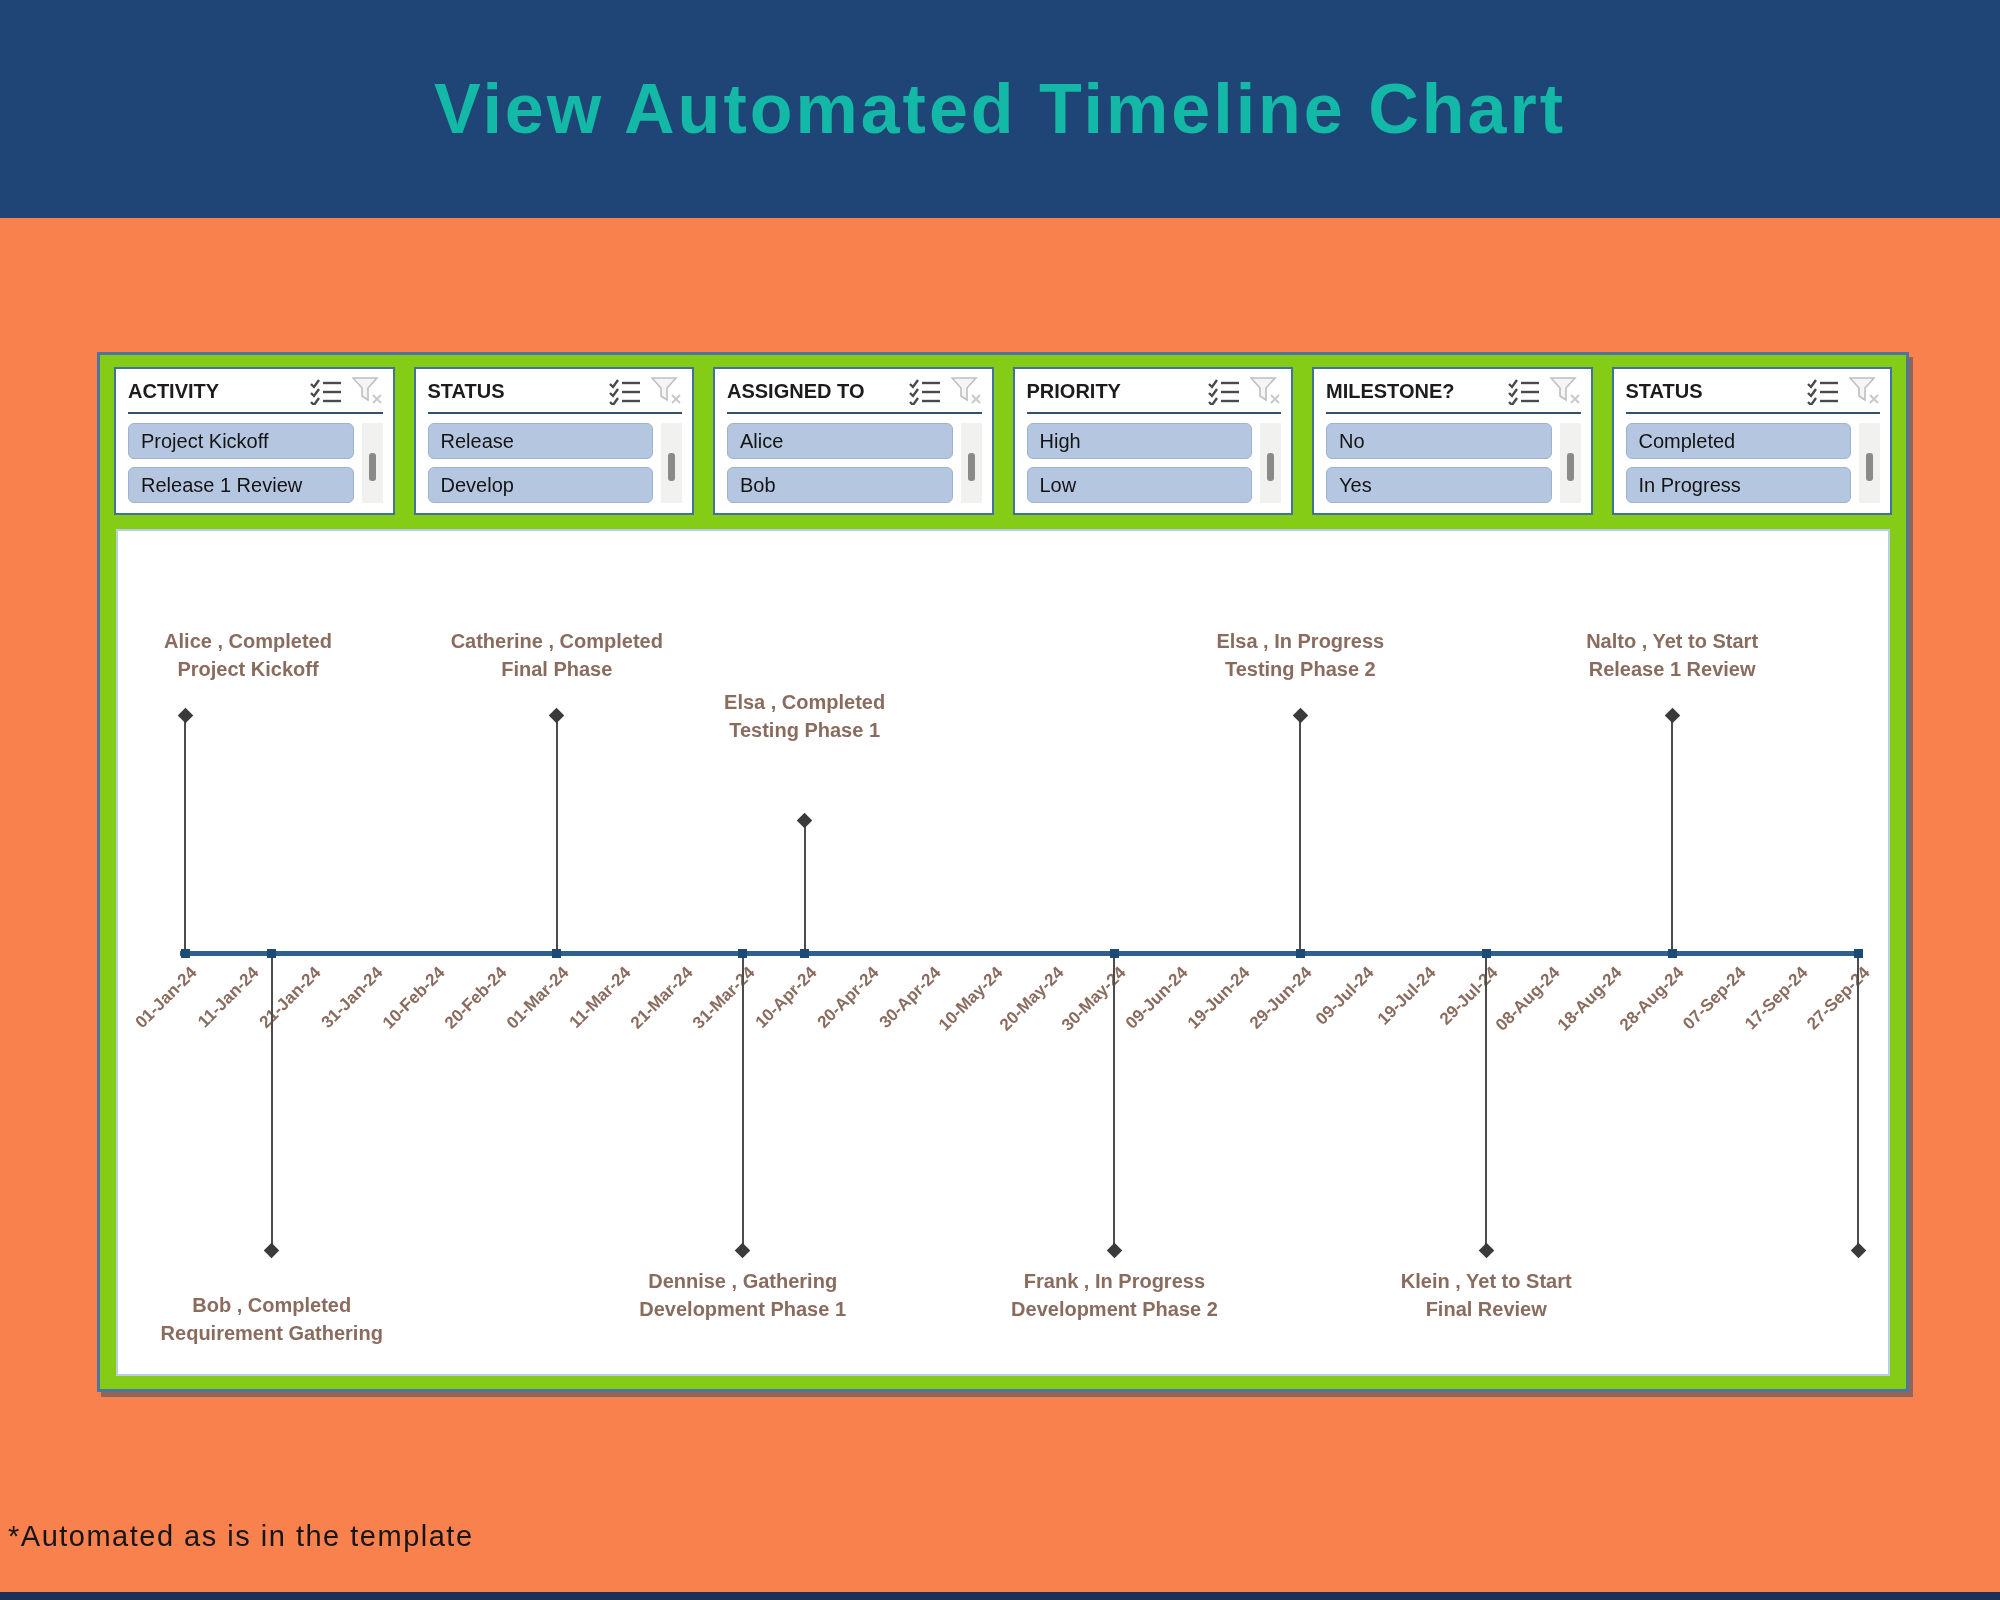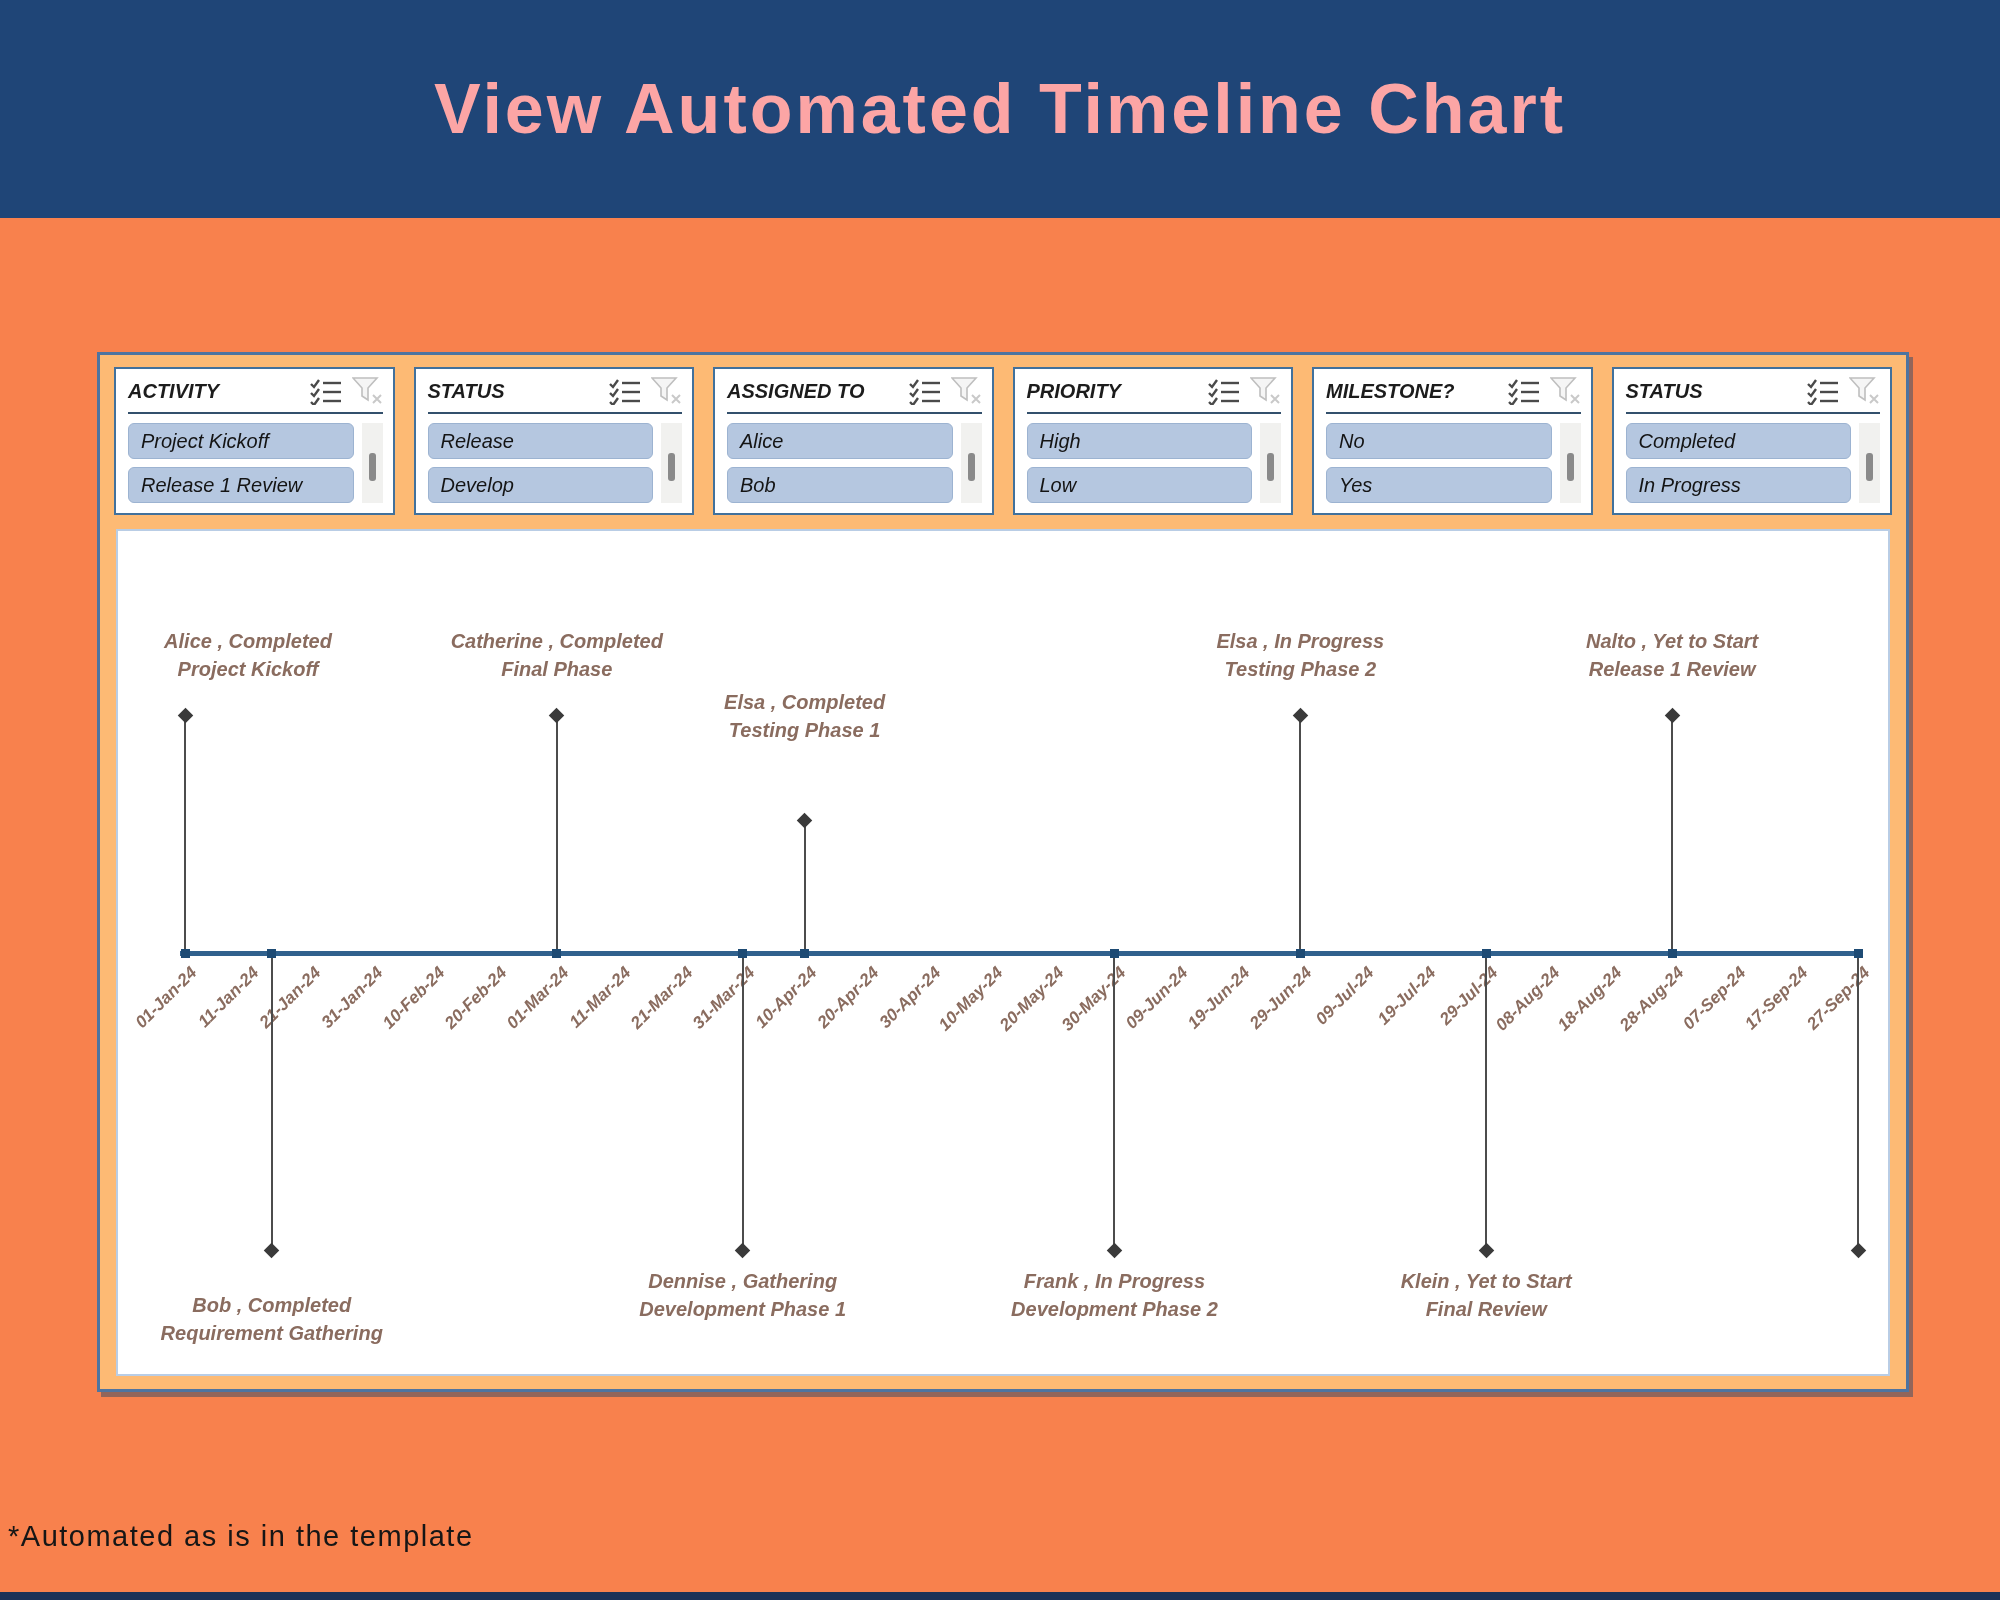--- a/index.html
+++ b/index.html
@@ -2,25 +2,25 @@
 <html><head>
 <meta charset="utf-8">
 <style>
   html,body{margin:0;padding:0;}
   body{font-family:"Liberation Sans",sans-serif;}
   .canvas{position:relative;width:2000px;height:1600px;background:#F8814D;overflow:hidden;}
 
   
   .banner{position:absolute;left:0;top:0;width:100%;height:218px;background:#1F4577;
           display:flex;align-items:center;justify-content:center;}
-  .banner h1{margin:0;color:#fca5a5;font-size:70px;font-weight:800;letter-spacing:3px;}
-
-  
-  .panel{position:absolute;left:97px;top:352px;width:1806px;height:1034px;background:#fdba74;
-         border:3px solid #4E74A0;box-shadow:4px 5px 0 rgba(62,78,102,.55);font-style:italic;}
+  .banner h1{margin:0;color:#14b8a6;font-size:70px;font-weight:800;letter-spacing:3px;}
+
+  
+  .panel{position:absolute;left:97px;top:352px;width:1806px;height:1034px;background:#84cc16;
+         border:3px solid #4E74A0;box-shadow:4px 5px 0 rgba(62,78,102,.55);}
 
   
   .slicer-row{position:absolute;left:14px;top:12px;right:14px;height:148px;display:flex;gap:19px;}
   .slicer{flex:1;background:#ffffff;border:2px solid #41719C;padding:8px 10px 10px 12px;
           display:flex;flex-direction:column;box-sizing:border-box;}
   .slicer-head{display:flex;align-items:center;gap:10px;border-bottom:2px solid #33506C;padding-bottom:7px;}
   .slicer-title{flex:1;font-weight:bold;font-size:20px;color:#1c1c1c;white-space:nowrap;}
   .slicer-icon{display:flex;align-items:center;}
   .slicer-body{flex:1;display:flex;gap:8px;margin-top:9px;}
   .slicer-items{flex:1;display:flex;flex-direction:column;gap:8px;}

